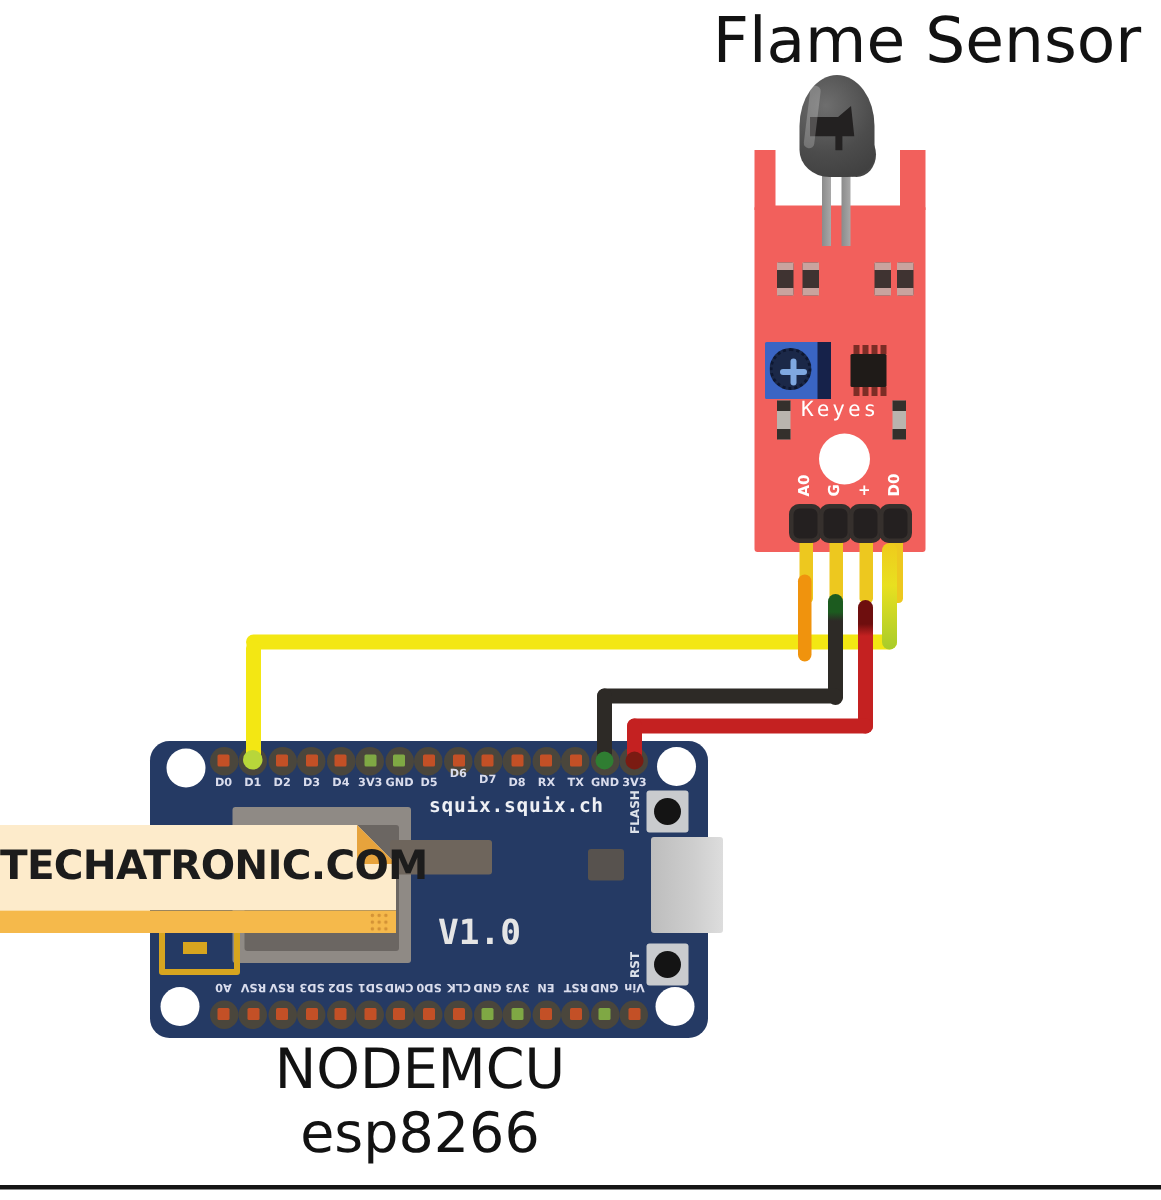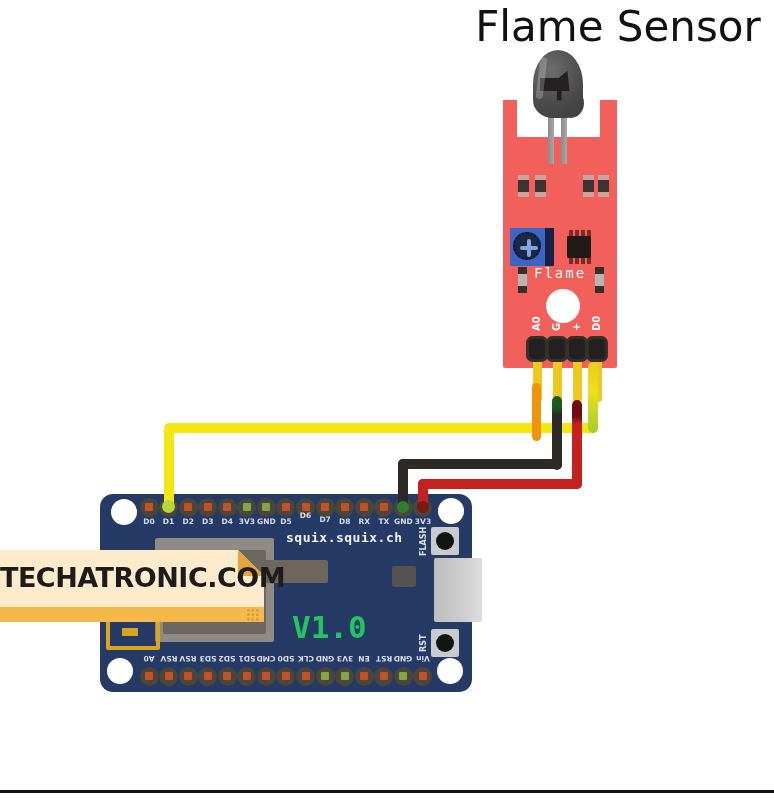--- a/index.html
+++ b/index.html
@@ -31,21 +31,21 @@
   .antenna{position:absolute;left:6px;top:124px;width:46px;height:24px;
        border:4px solid #d7a51f;border-radius:2px;background:transparent;}
   .antenna-in{position:absolute;left:12px;top:6px;width:16px;height:8px;background:#d7a51f;}
   .chip1{position:absolute;left:160px;top:66px;width:68px;height:23px;background:#6e655c;border-radius:2px;}
   .chip2{position:absolute;left:292px;top:72px;width:24px;height:21px;background:#57524e;border-radius:2px;}
   .silk{position:absolute;left:186px;top:36px;width:170px;font-family:"DejaVu Sans Mono","Liberation Mono",monospace;
         font-size:13px;font-weight:bold;color:#eef0f5;letter-spacing:.5px;}
   .model1{position:absolute;left:192px;top:88px;font-family:"DejaVu Sans Mono","Liberation Mono",monospace;
         font-size:23px;font-weight:bold;color:#f2f3f7;}
   .model2{position:absolute;left:192px;top:115px;font-family:"DejaVu Sans Mono","Liberation Mono",monospace;
-        font-size:31px;font-weight:bold;color:#22c55e;text-align:right;}
+        font-size:23px;font-weight:bold;color:#e5e5e5;text-align:right;}
   .btn{position:absolute;width:28px;height:28px;background:#c9cbce;border-radius:2px;}
   .btn::after{content:"";position:absolute;left:5px;top:5px;width:18px;height:18px;border-radius:50%;background:#141414;}
   .btn-label{position:absolute;width:12px;height:32px;font-size:8px;font-weight:bold;color:#dde2ea;
         writing-mode:vertical-rl;transform:rotate(180deg);text-align:center;line-height:12px;}
   .usb{position:absolute;left:334px;top:64px;width:48px;height:64px;
         background:linear-gradient(90deg,#bdbdbd 0%,#cecece 60%,#dddddd 100%);border-radius:2px;}
 
   
   .pcb{position:absolute;background:#F2605C;}
   .res{position:absolute;width:11px;height:22px;background:#3f3331;border-radius:1px;}
@@ -274,21 +274,21 @@
     <div class="ic-leg" style="left:587px;top:230px;"></div>
     <div class="ic-leg" style="left:569px;top:258px;"></div>
     <div class="ic-leg" style="left:575px;top:258px;"></div>
     <div class="ic-leg" style="left:581px;top:258px;"></div>
     <div class="ic-leg" style="left:587px;top:258px;"></div>
     <div class="ic-body"></div>
 
     <div class="smd" style="left:518px;top:267px;"></div>
     <div class="smd" style="left:595px;top:267px;"></div>
 
-    <div class="keyes">Flame</div>
+    <div class="keyes">Keyes</div>
     <div class="sensor-hole"></div>
   </div>
 
   <div id="sensorPins">
       <div class="stub" style="left: 532.5px;"></div>
       <div class="header" style="left: 526px;"></div>
       <div class="sensor-pin-label" style="left: 524px;">A0</div>
       <div class="stub" style="left: 552.5px;"></div>
       <div class="header" style="left: 546px;"></div>
       <div class="sensor-pin-label" style="left: 544px;">G</div>
@@ -328,14 +328,15 @@
   <div class="abs" style="left:417px;top:501px;width:12px;height:12px;border-radius:50%;background:#7A1B12;"></div>
 
   <div>
     <div class="banner-cream"></div>
     <div class="banner-fold"></div>
     <div class="banner-strip"></div>
     <div class="banner-dots"></div>
     <div class="banner-text">TECHATRONIC.COM</div>
   </div>
 
+  <div class="caption">NODEMCU esp8266</div>
   <div class="bottomline"></div>
 </div>
 
 </body></html>

